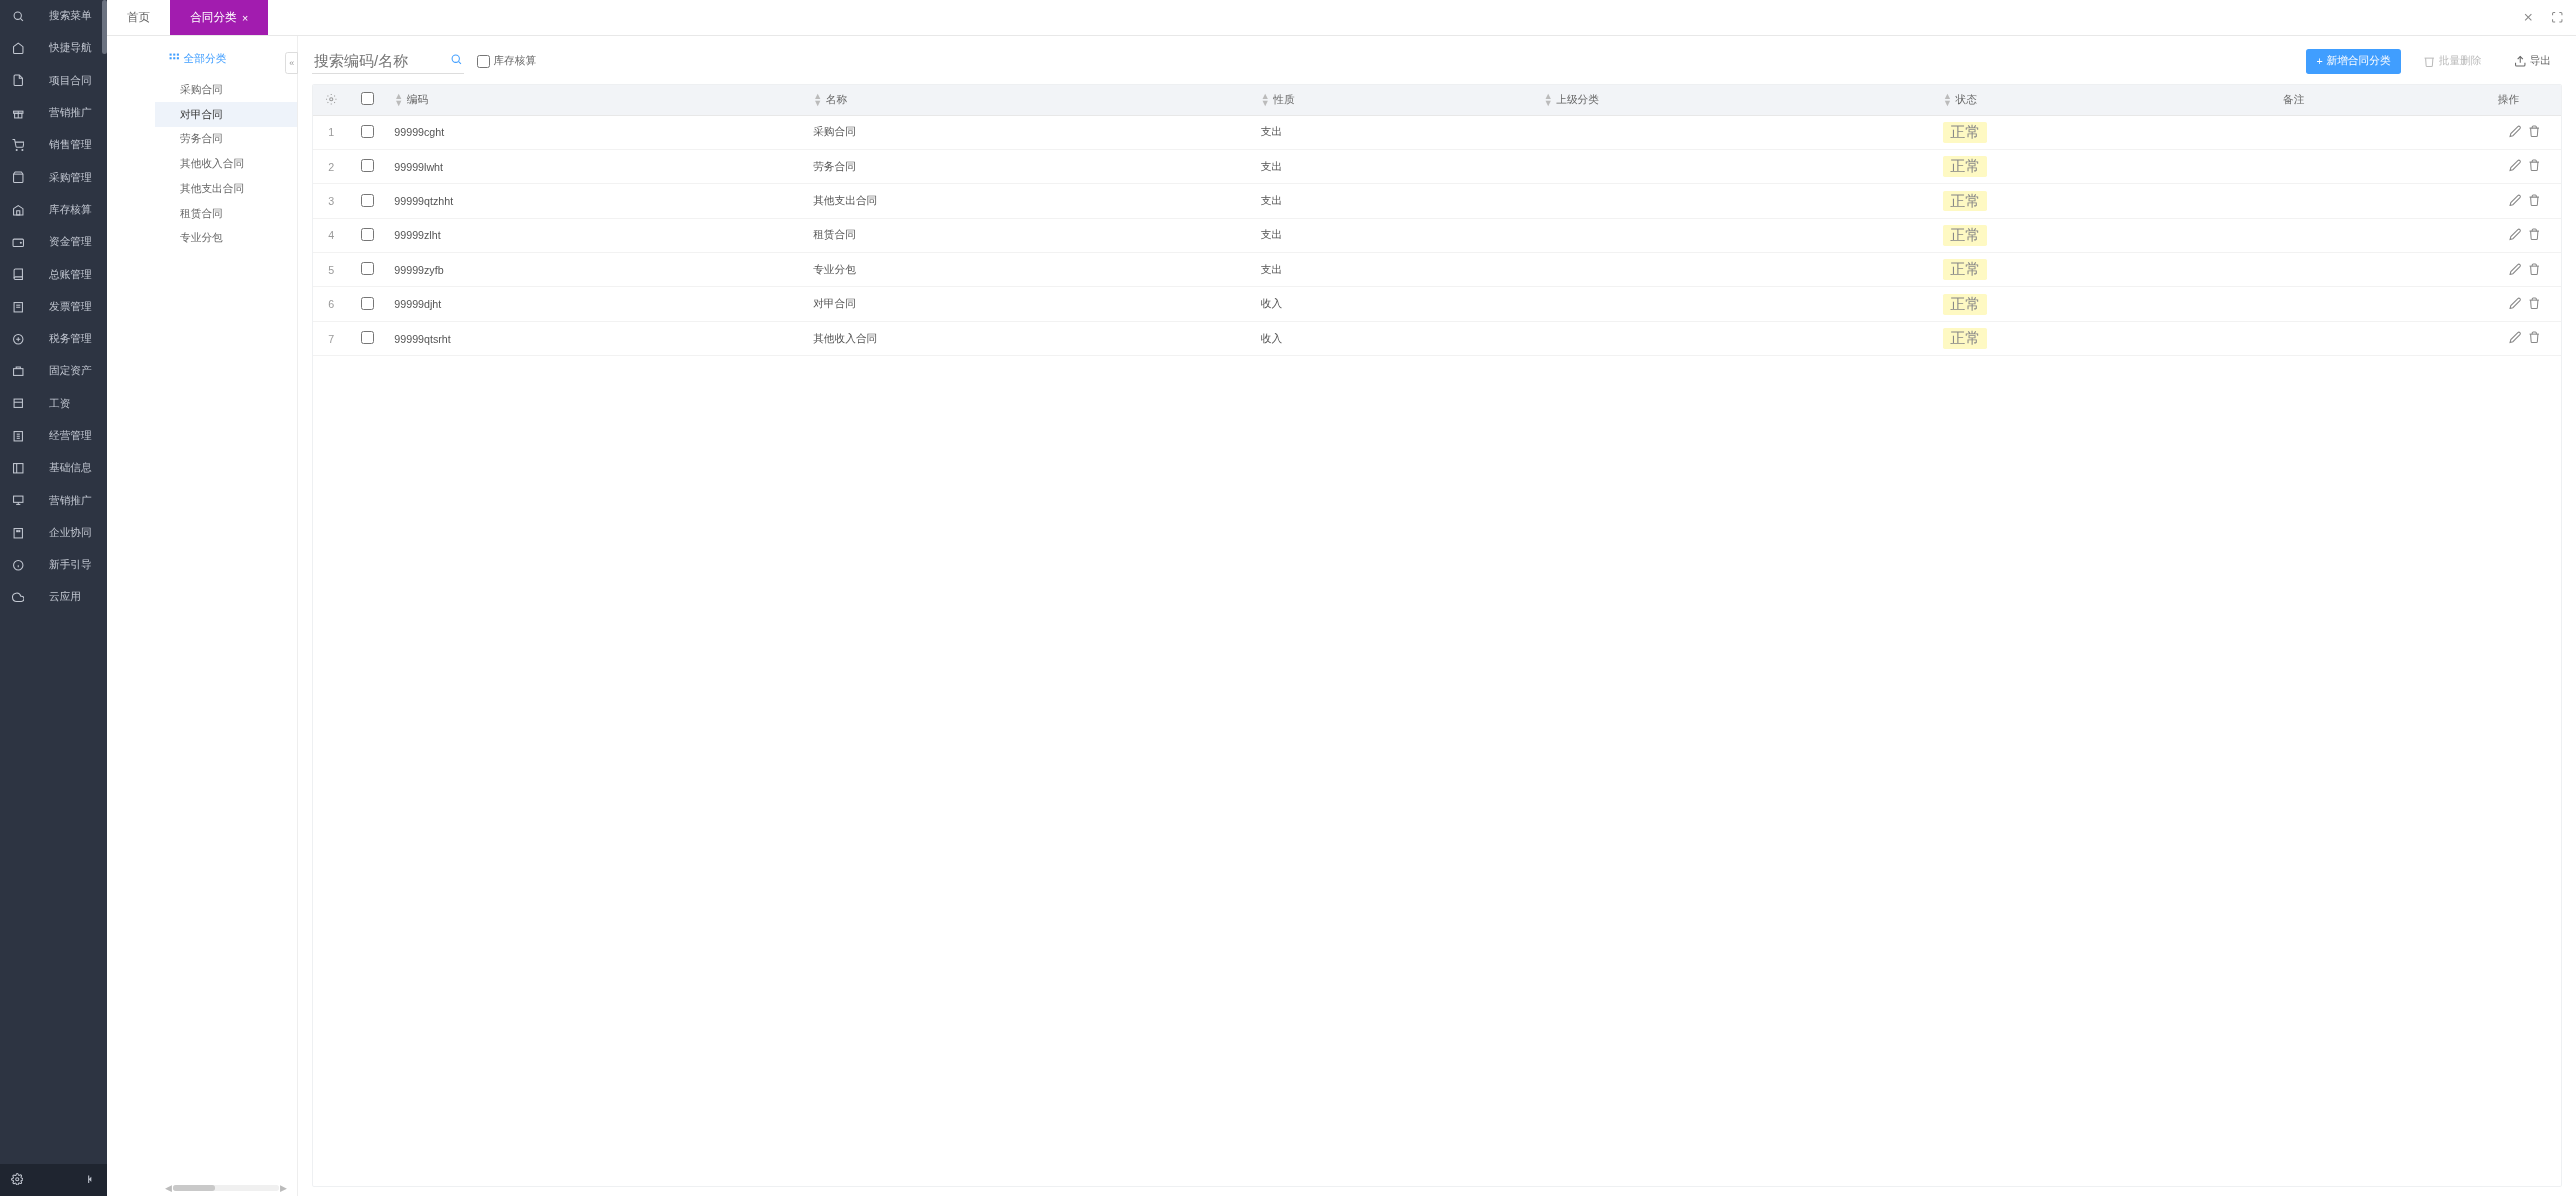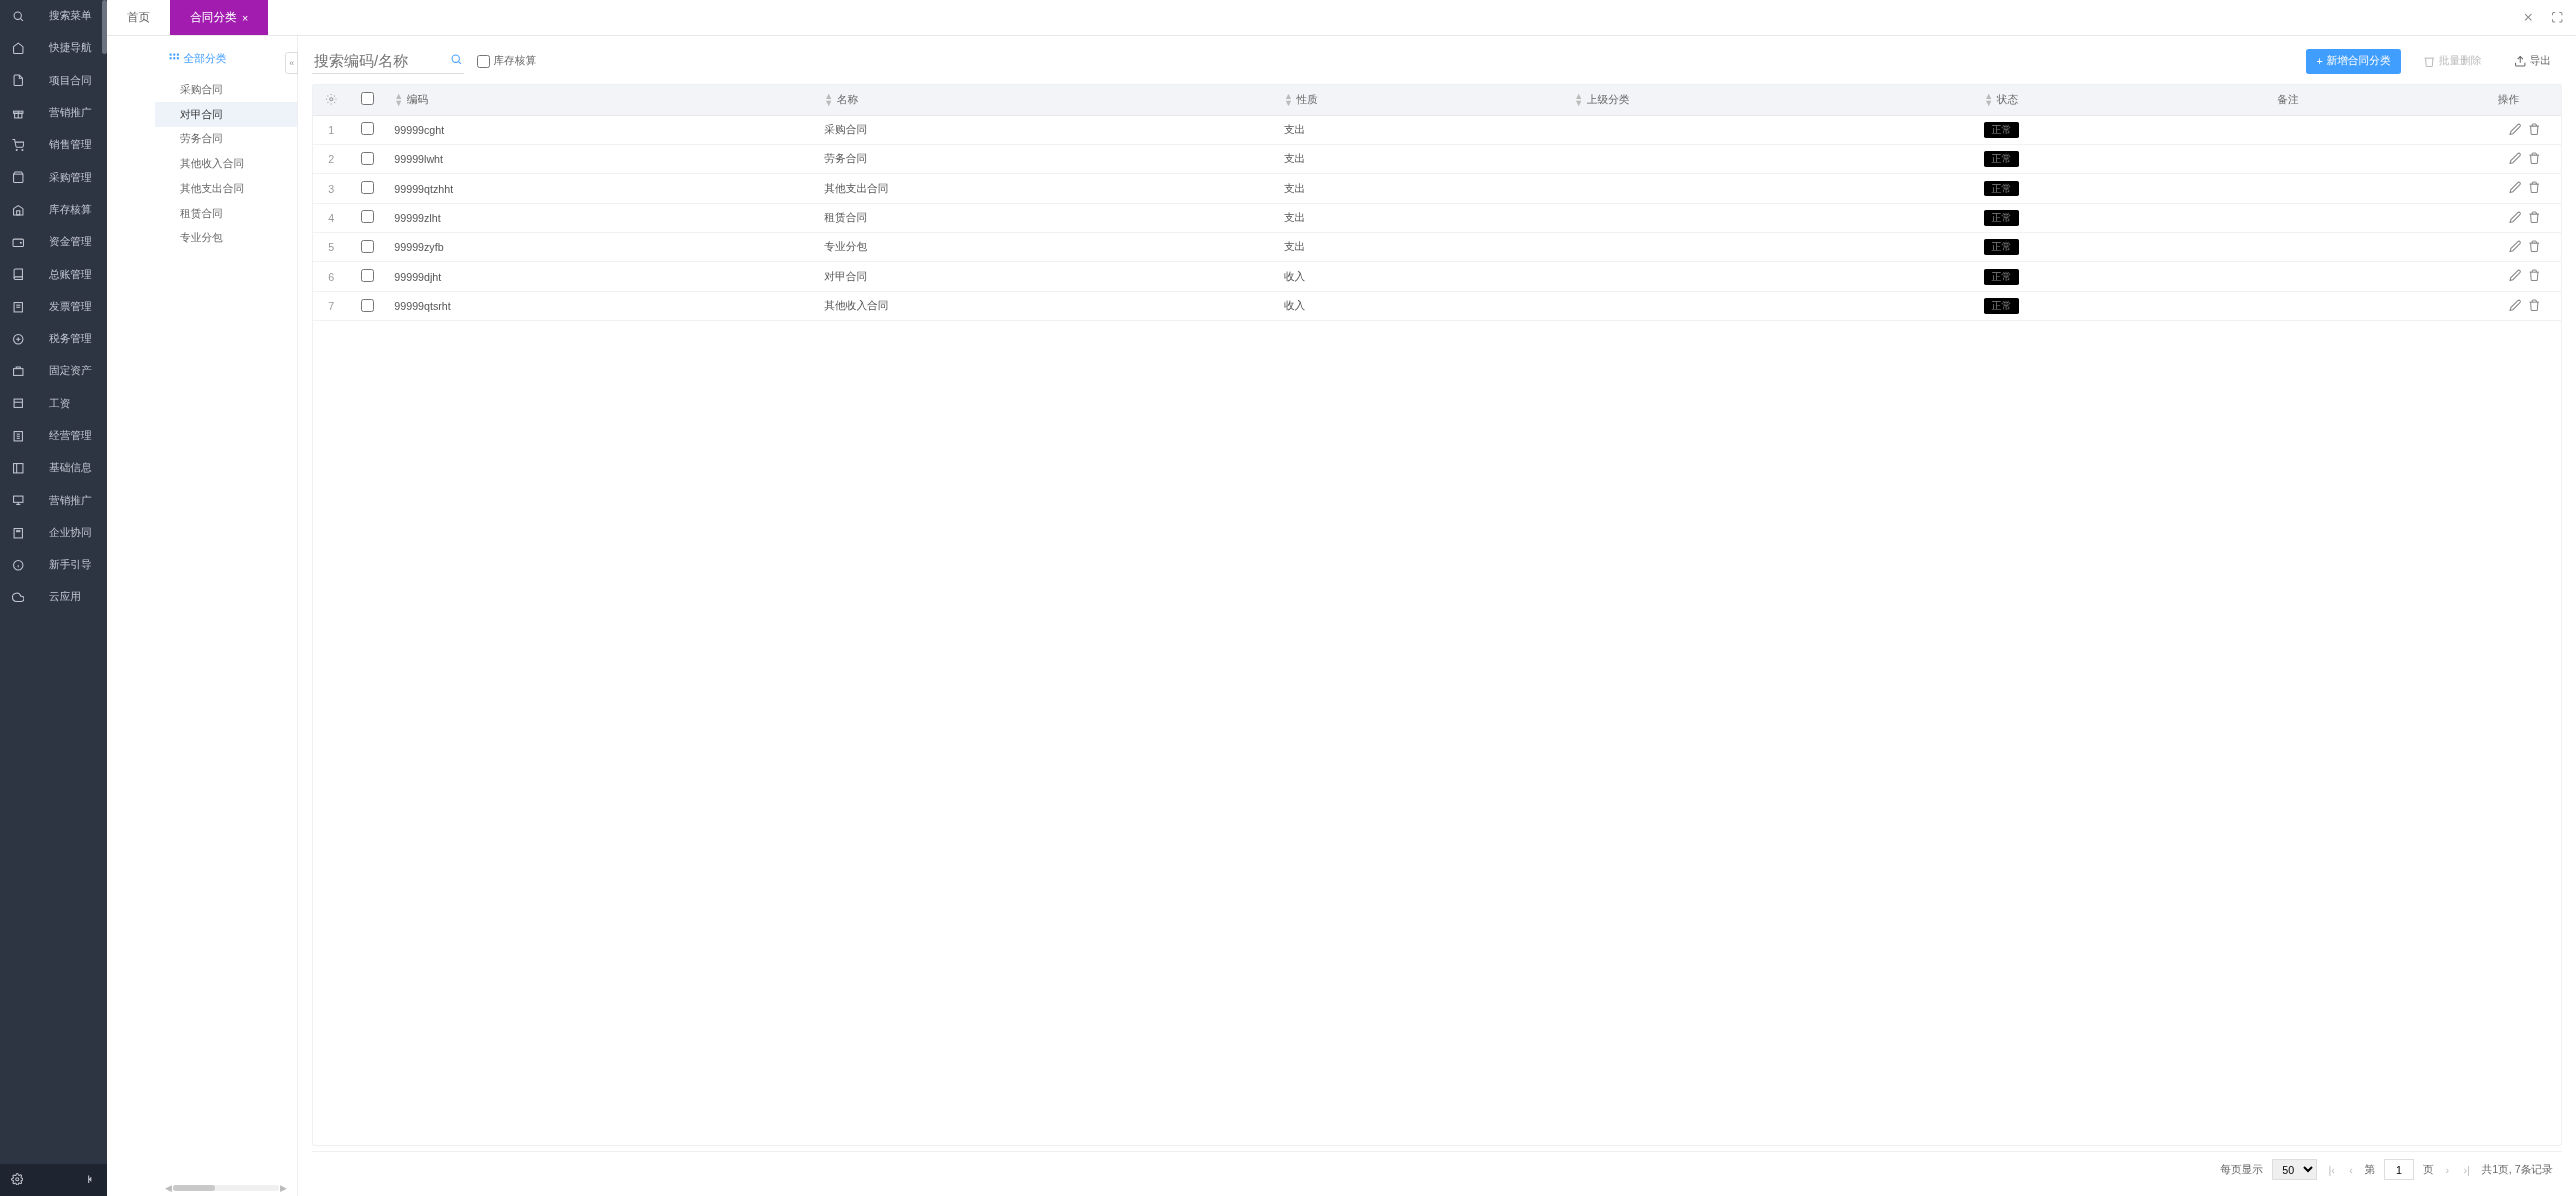--- a/index.html
+++ b/index.html
@@ -58,21 +58,21 @@
 .table-wrap { flex: 1; overflow: auto; border: 0.9px solid #eef0f2; border-radius: 1.8px; }
 table { width: 100%; border-collapse: collapse; }
 thead th { background: #f2f4f7; font-weight: normal; color: #666; text-align: left; padding: 7.2px 9px; border-bottom: 0.9px solid #e8e8e8; font-size: 10.7px; white-space: nowrap; }
 tbody td { padding: 6.3px 9px; border-bottom: 0.9px solid #f2f2f2; color: #555; white-space: nowrap; }
 .col-idx { width: 36px; text-align: center; color: #999; }
 .col-chk { width: 36px; text-align: center; }
 .col-op { width: 72px; text-align: center; }
 .th-op { text-align: left; }
 .sort-icon { color: #bbb; margin-right: 3.6px; font-size: 9px; display: inline-block; line-height: 7.2px; vertical-align: middle; }
 .sort-icon span { display: block; }
-.tag { display: inline-block; background: #000000; color: #888; padding: 0.9px 7.2px; border-radius: 1.8px; font-size: 10px; }
+.tag { display: inline-block; background: #fef9c3; color: #888; padding: 0.9px 7.2px; border-radius: 1.8px; font-size: 15px; }
 .op-icon { color: #888; cursor: pointer; margin: 0 3.6px; }
 input[type="checkbox"] { cursor: pointer; }
 
 
 .pager { height: 36px; display: flex; align-items: center; justify-content: flex-end; gap: 9px; padding: 0 9px; color: #666; border-top: 0.9px solid #f0f0f0; margin-top: 5.4px; }
 .pager select, .pager input { height: 21.5px; border: 0.9px solid #ddd; padding: 0 5.4px; font-size: 10.7px; }
 .pager input { width: 30px; text-align: center; }
 .pager-nav { color: #bbb; cursor: pointer; padding: 0 2.7px; }
 
 svg { width: 12.5px; height: 12.5px; }
@@ -506,31 +506,17 @@
                         <path d="M17 3a2.828 2.828 0 114 4L7.5 20.5 2 22l1.5-5.5L17 3z"></path>
                       </svg></span><span class="op-icon"><svg viewBox="0 0 24 24" fill="none" stroke="currentColor" stroke-width="2">
                         <polyline points="3 6 5 6 21 6"></polyline>
                         <path d="M19 6l-1 14a2 2 0 01-2 2H8a2 2 0 01-2-2L5 6m3 0V4a2 2 0 012-2h4a2 2 0 012 2v2"></path>
                       </svg></span></td>
                 </tr>
               </tbody>
           </table>
         </div>
 
-        <div class="pager">
-          <span>每页显示</span>
-          <select>
-            <option>50</option>
-          </select>
-          <span class="pager-nav">|‹</span>
-          <span class="pager-nav">‹</span>
-          <span>第</span>
-          <input type="text" value="1" style="">
-          <span>页</span>
-          <span class="pager-nav">›</span>
-          <span class="pager-nav">›|</span>
-          <span>共1页, 7条记录</span>
-        </div>
       </div>
     </div>
   </div>
 </div>
 
 
 </body></html>

